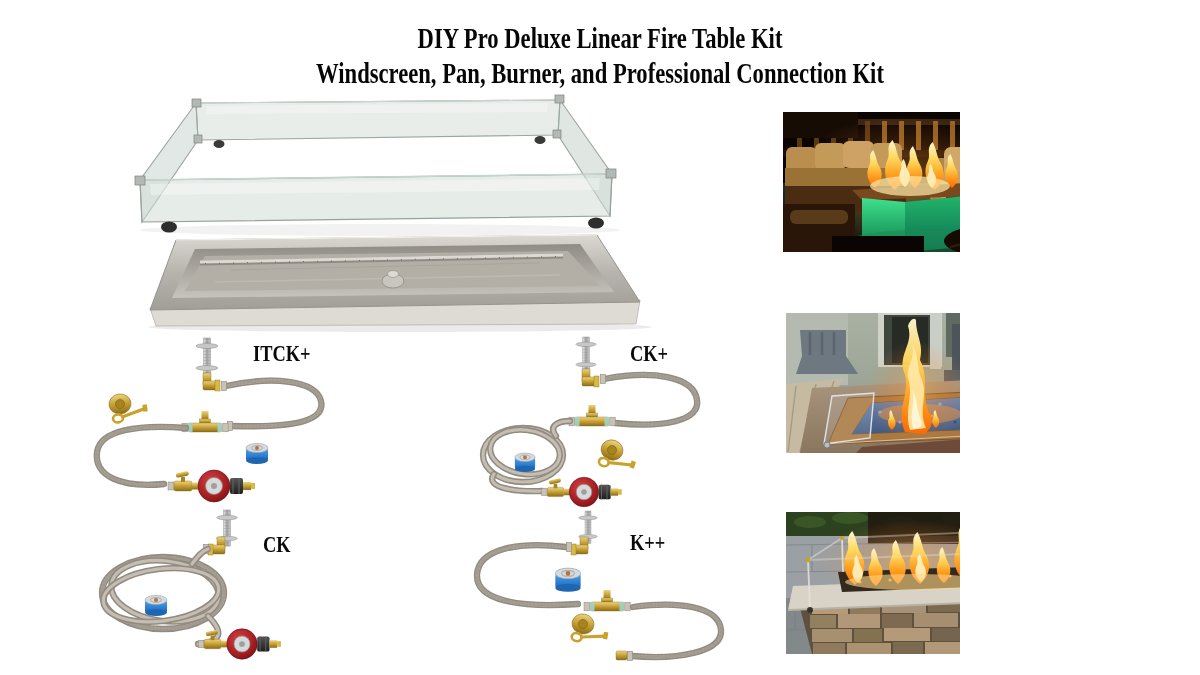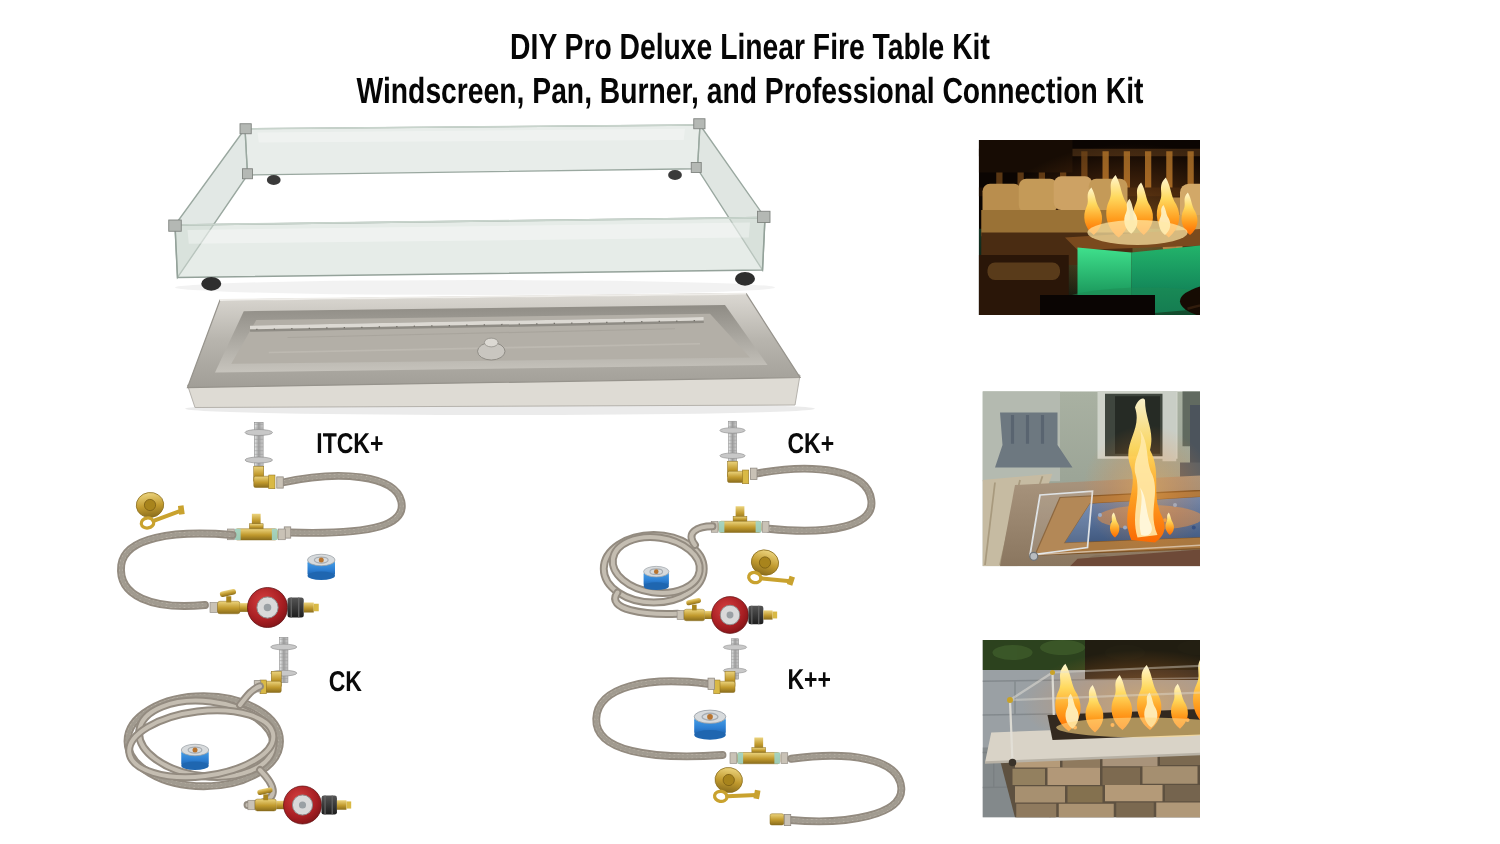--- a/index.html
+++ b/index.html
@@ -1,17 +1,17 @@
 <!DOCTYPE html>
 <html><head>
 <meta charset="utf-8">
 <style>
   html,body{margin:0;padding:0;background:#ffffff;}
   .canvas{position:relative;width:960px;height:675px;background:#ffffff;overflow:hidden;
-          font-family:Liberation Sans, sans-serif;}
+          font-family:Liberation Serif, serif;}
   .collage-svg{position:absolute;left:0;top:0;}
   .title{position:absolute;left:0;top:21px;width:1200px;text-align:center;
          font-weight:700;font-size:29px;line-height:35px;color:#060606;
          transform:scaleX(.78);transform-origin:600px 0;}
   .kit-label{position:absolute;font-weight:700;font-size:23px;color:#0a0a0a;
              transform:scaleX(.8);transform-origin:left top;white-space:nowrap;}
   
   .hoseA{fill:none;stroke:#938b80;stroke-width:6.3;stroke-linecap:round;}
   .hoseB{fill:none;stroke:#cdc6ba;stroke-width:3.2;stroke-linecap:round;opacity:.85;}
   .hoseT{fill:none;stroke:#6f6860;stroke-width:3.2;stroke-linecap:round;

